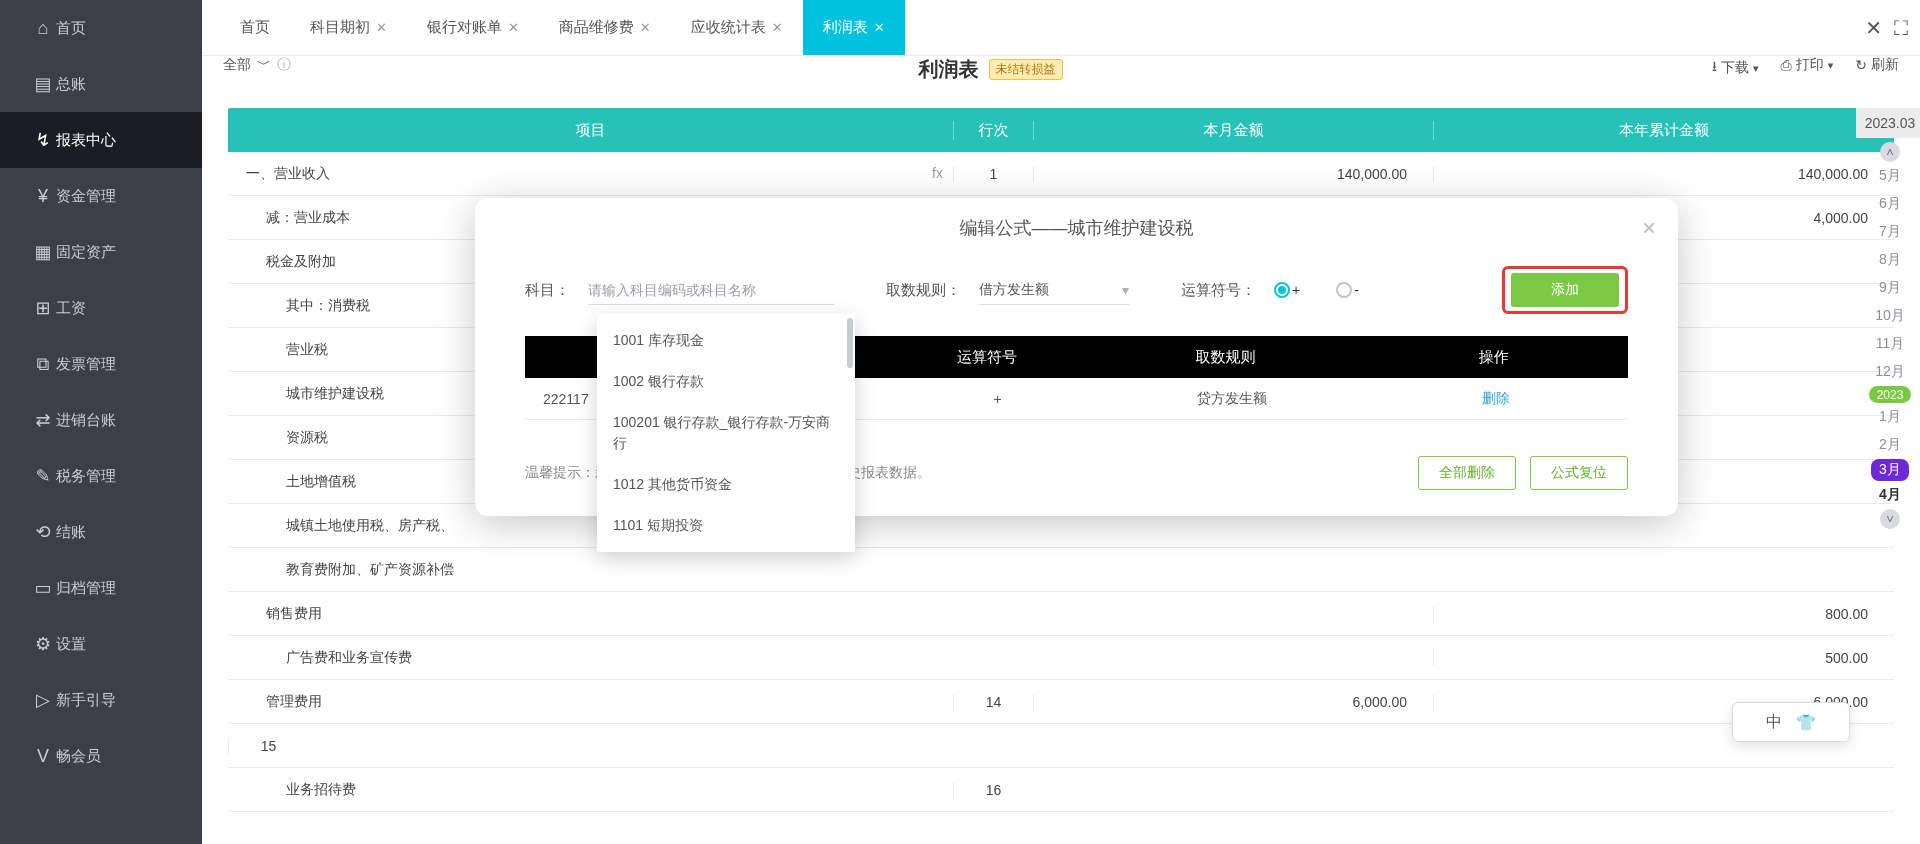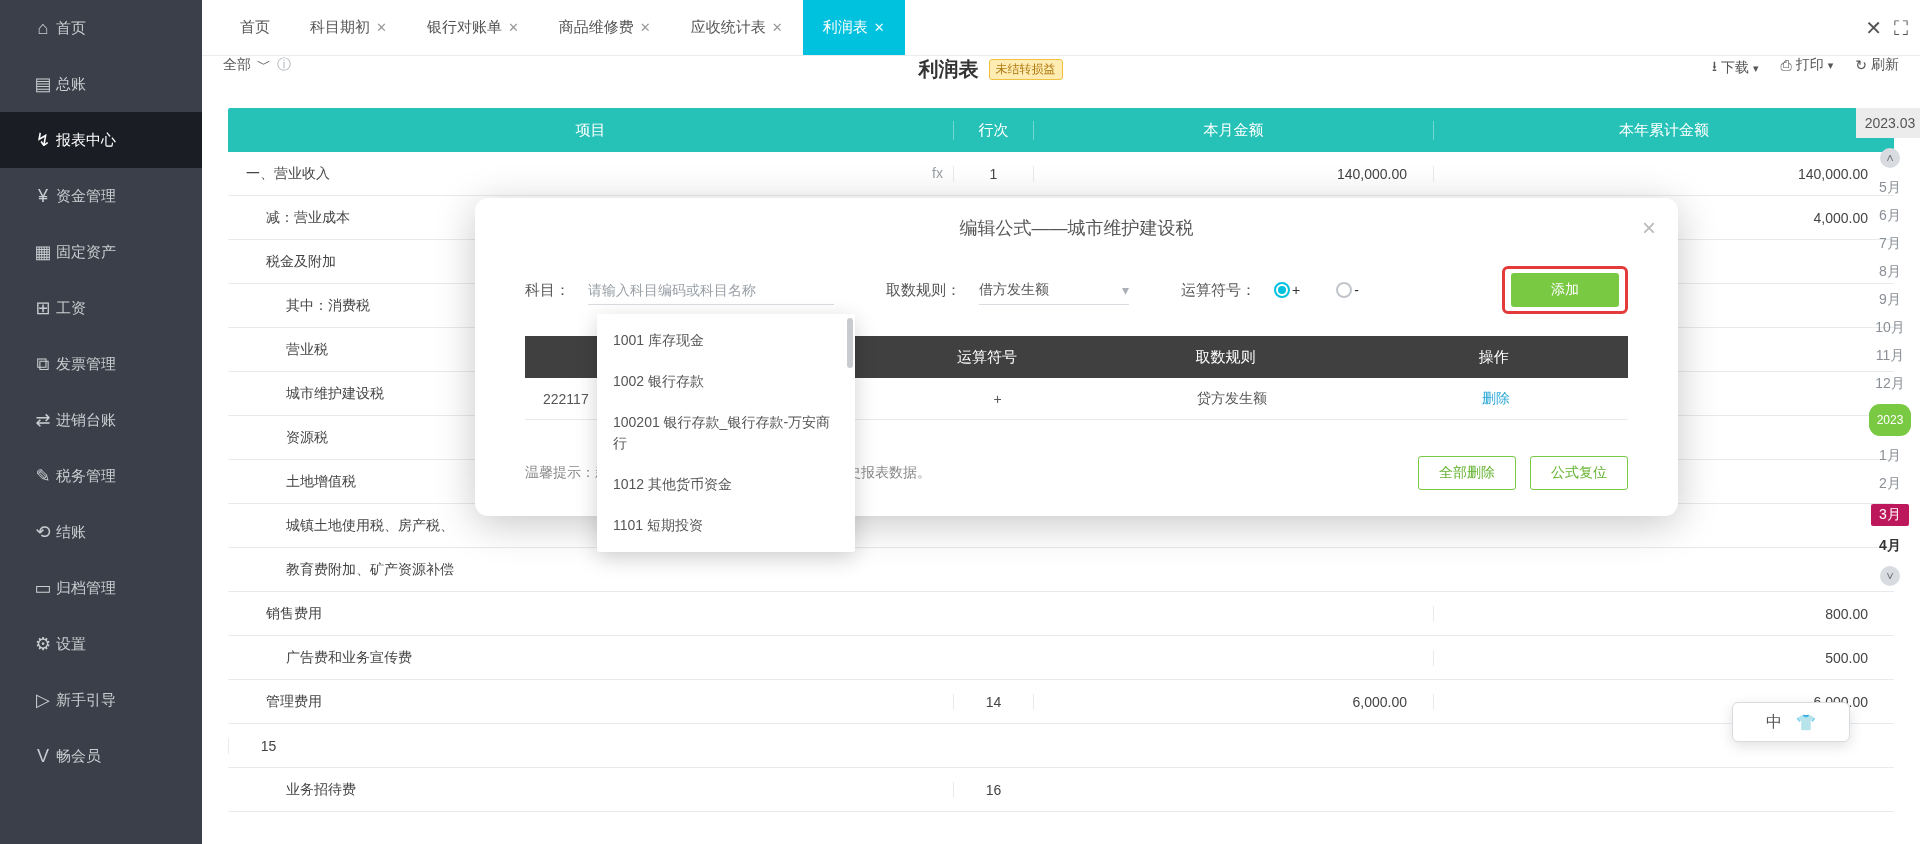--- a/index.html
+++ b/index.html
@@ -28,43 +28,43 @@
 .c2{width:80px;text-align:center;border-left:1px solid rgba(255,255,255,.35)}
 .c3{width:400px;text-align:center;border-left:1px solid rgba(255,255,255,.35)}
 .c4{flex:1;text-align:center;border-left:1px solid rgba(255,255,255,.35)}
 .grow{display:flex;height:44px;align-items:center;border-bottom:1px solid #e7ebee;font-size:14px;color:#444}
 .grow .c1{text-align:left;padding-left:18px}
 .grow .fx{float:right;margin-right:10px;color:#9aa0a6;cursor:pointer}
 .grow .c2{border-left:1px solid #e7ebee}
 .grow .c3,.grow .c4{border-left:1px solid #e7ebee;text-align:right;padding-right:26px}
 .indent1{padding-left:38px!important}
 .indent2{padding-left:58px!important}
-.yearbar{position:absolute;right:0;top:108px;width:60px;display:flex;flex-direction:column;align-items:center;gap:6px}
+.yearbar{position:absolute;right:0;top:108px;width:60px;display:flex;flex-direction:column;align-items:center;}
 .yearhead{width:68px;height:30px;background:#ececec;color:#555;display:flex;align-items:center;justify-content:center;font-size:14px;margin-bottom:4px}
 .ycell{color:#8a8f96;font-size:14px;height:28px;display:flex;align-items:center;justify-content:center;width:100%;cursor:pointer}
-.ypill{background:#7ac943;color:#fff;border-radius:11px;padding:0 8px;height:32px;display:flex;align-items:center;font-size:12px}
-.ycell.cur{background:#be185d;color:#fff;border-radius:2px;width:38px;height:22px}
+.ypill{background:#7ac943;color:#fff;border-radius:11px;padding:0 8px;height:17px;display:flex;align-items:center;font-size:12px}
+.ycell.cur{background:#6d28d9;color:#fff;border-radius:8px;width:38px;height:22px}
 .ycirc{width:20px;height:20px;border-radius:50%;background:#d8dbdf;color:#777;display:flex;align-items:center;justify-content:center;font-size:13px}
 
 .mask{position:absolute;inset:0;background:rgba(255,255,255,0);}
 .modal{position:absolute;left:475px;top:198px;width:1203px;background:#fff;box-shadow:0 8px 40px rgba(0,0,0,.22);border-radius:13px}
 .mhead{height:60px;display:flex;align-items:center;justify-content:center;color:#555;font-size:18px;position:relative}
 .mhead .close{position:absolute;right:22px;top:16px;font-size:24px;color:#bbb;cursor:pointer}
 .mrow{display:flex;align-items:center;padding:8px 50px 18px;gap:18px}
 .lbl{color:#555;font-size:15px}
 .inp{border:none;border-bottom:1px solid #d9dde1;width:246px;height:30px;font-size:14px;outline:none;color:#333}
 .inp::placeholder{color:#9aa0a6}
 .sel{display:flex;align-items:center;border-bottom:1px solid #d9dde1;width:150px;height:30px;justify-content:space-between;color:#555;cursor:pointer}
 .radio{width:16px;height:16px;border:2px solid #00c1de;border-radius:50%;display:inline-flex;align-items:center;justify-content:center}
 .radio.on::after{content:"";width:8px;height:8px;border-radius:50%;background:#00c1de}
 .radio.off{border-color:#c0c5cb}
 .addbtn{background:#7ac943;color:#fff;width:108px;height:34px;display:flex;align-items:center;justify-content:center;border-radius:3px;cursor:pointer}
 .addwrap{border:3px solid #e33a3a;padding:4px 6px;border-radius:6px;margin-left:auto}
 .mtable{margin:4px 50px 0}
-.mthead{display:flex;background:#404040;color:#fff;height:42px;align-items:center;font-size:15px}
+.mthead{display:flex;background:#000000;color:#fff;height:42px;align-items:center;font-size:15px}
 .mc1{flex:1.2;text-align:center}
 .mc2{flex:.7;text-align:center}
 .mc3{flex:.9;text-align:center}
 .mc4{flex:.9;text-align:center}
 .mtr{display:flex;height:42px;align-items:center;border-bottom:1px solid #e7ebee;color:#555}
 .mtr .mc1{text-align:left;padding-left:18px}
 .mtr .link{color:#2aa7d6;cursor:pointer}
 .mfoot{display:flex;align-items:center;padding:36px 50px 26px}
 .tip{color:#888;font-size:14px}
 .obtn{margin-left:14px;height:34px;padding:0 20px;border:1px solid #7ac943;color:#63b22e;border-radius:3px;display:flex;align-items:center;cursor:pointer}

